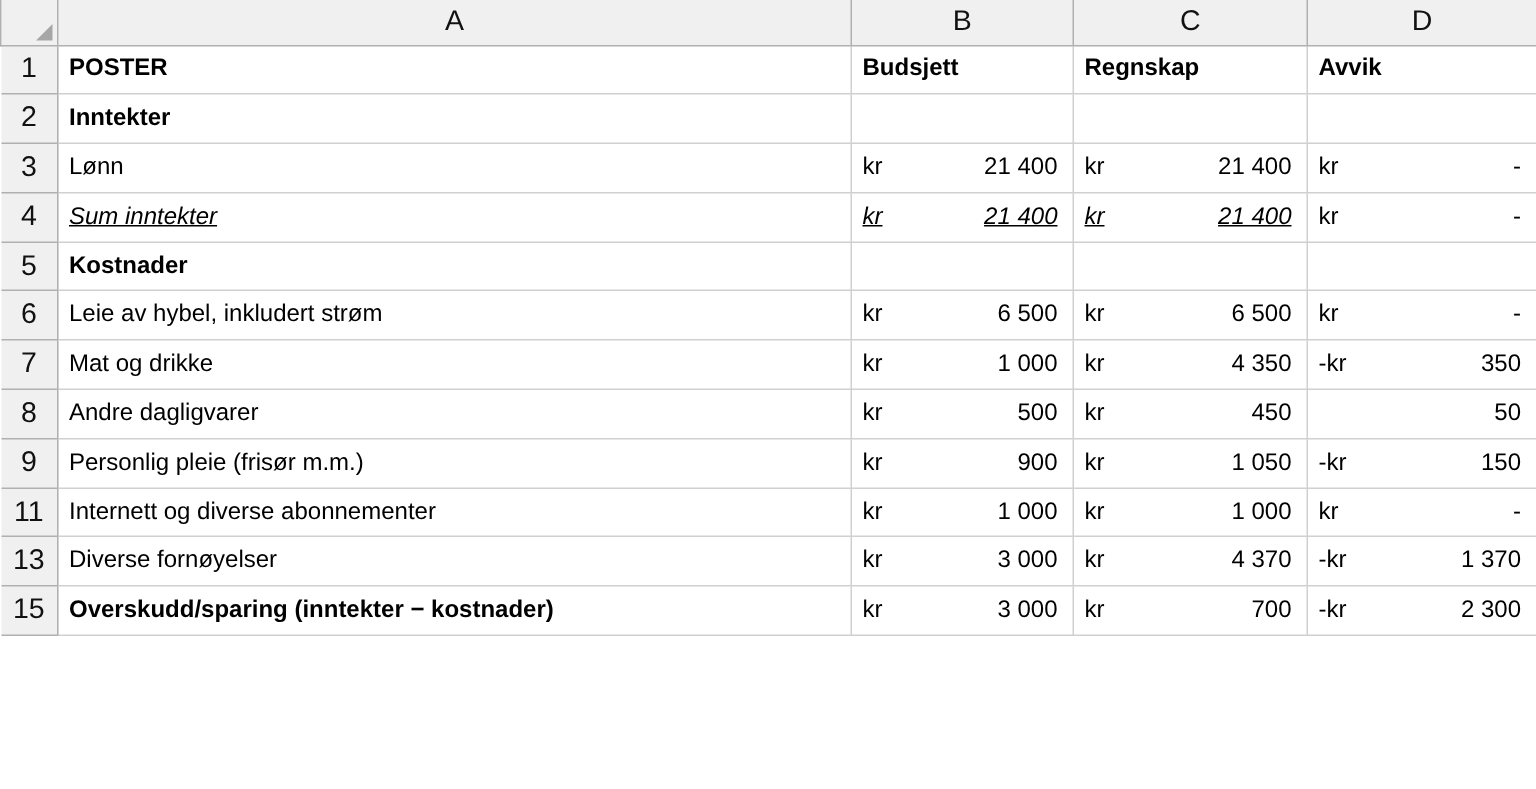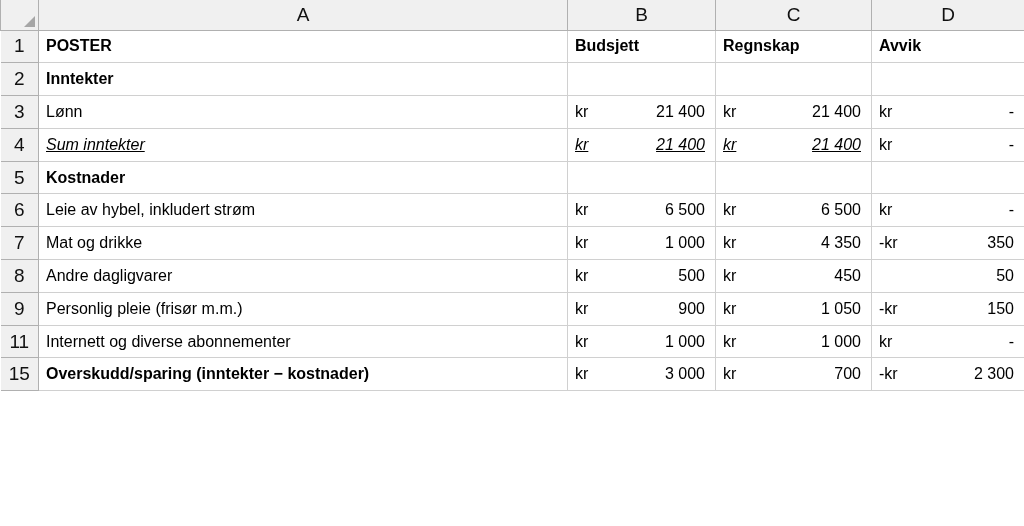--- a/index.html
+++ b/index.html
@@ -352,20 +352,42 @@
           </td>
         <td class="cell">
             <div class="money">
               <span class="cur">kr</span>
               <span class="amt">-</span>
             </div>
           </td>
       </tr>
 
 
+      <tr>
+        <td class="row-head">13</td>
+        <td class="cell a">Diverse fornøyelser</td>
+        <td class="cell">
+            <div class="money">
+              <span class="cur">kr</span>
+              <span class="amt">3 000</span>
+            </div>
+          </td>
+        <td class="cell">
+            <div class="money">
+              <span class="cur">kr</span>
+              <span class="amt">4 370</span>
+            </div>
+          </td>
+        <td class="cell">
+            <div class="money">
+              <span class="cur">-kr</span>
+              <span class="amt">1 370</span>
+            </div>
+          </td>
+      </tr>
 
 
       <tr>
         <td class="row-head">15</td>
         <td class="cell a bold">Overskudd/sparing (inntekter − kostnader)</td>
         <td class="cell">
             <div class="money">
               <span class="cur">kr</span>
               <span class="amt">3 000</span>
             </div>

